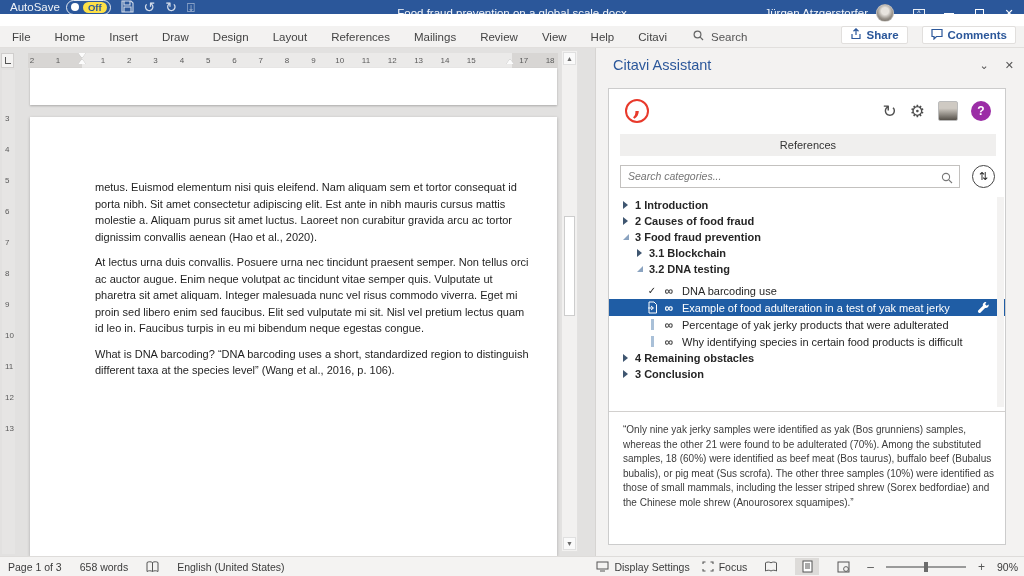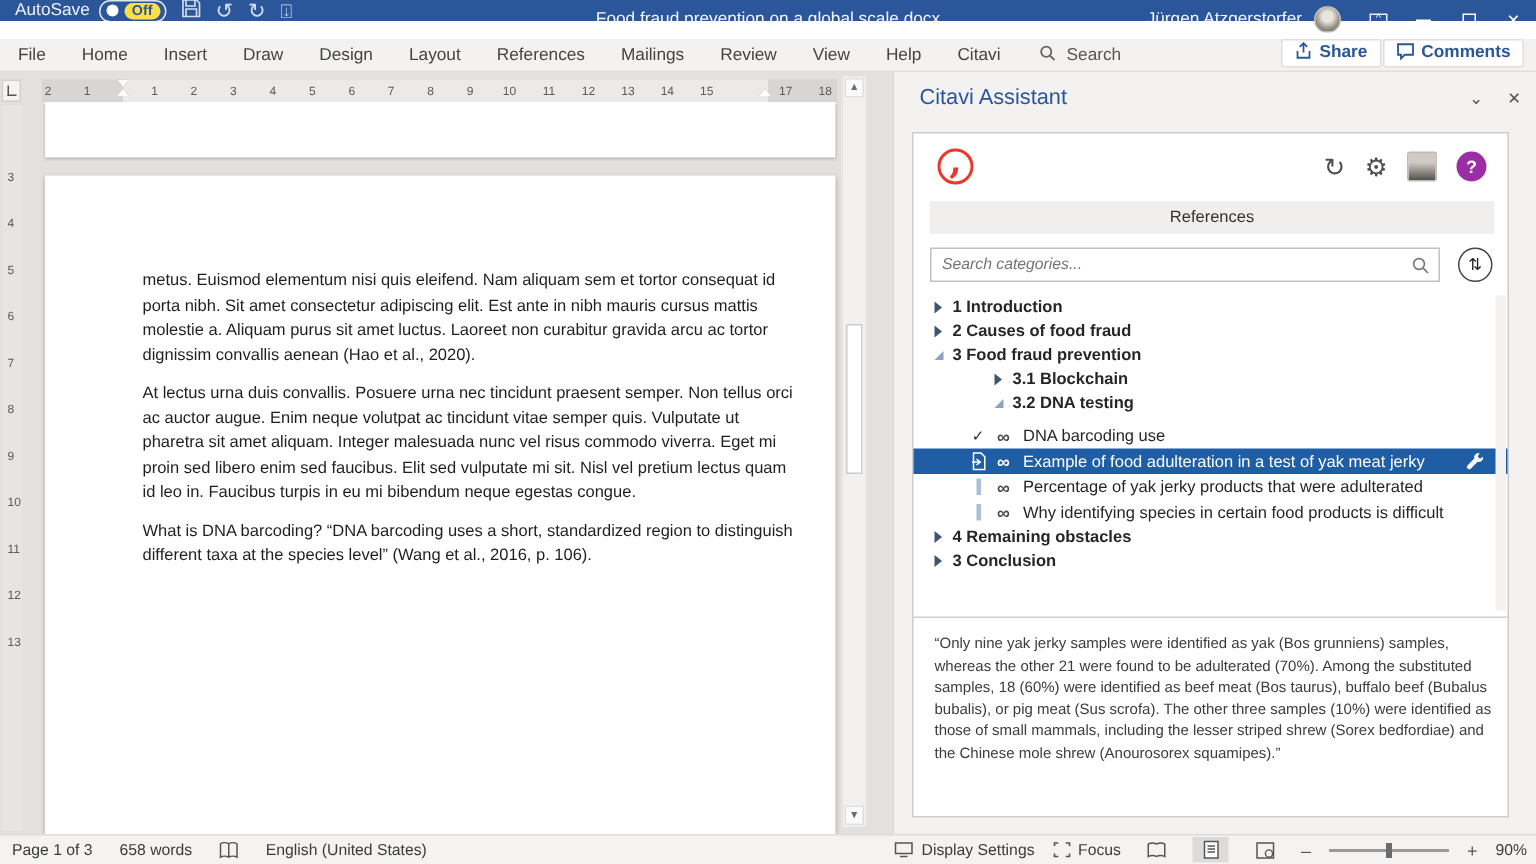--- a/index.html
+++ b/index.html
@@ -19,21 +19,21 @@
   .tb-avatar { width:18px; height:18px; border-radius:50%; background:radial-gradient(circle at 50% 38%, #e8e4de 0 28%, #9a948c 60%, #5d574f 100%); border:1px solid rgba(255,255,255,.4); }
   .win-btn { width:30px; height:26px; display:flex; align-items:center; justify-content:center; color:#fff; font-size:11px; }
   .win-min-bar { width:10px; height:1px; background:#fff; }
   .win-restore { width:9px; height:9px; border:1px solid #fff; }
   .ribbon-opts { width:12px; height:9px; border:1px solid rgba(255,255,255,.9); display:flex; align-items:flex-start; justify-content:center; font-size:7px; line-height:6px; color:#fff; }
 
   
   .tabrow { position:absolute; left:0; top:26px; width:1024px; height:22px; background:#f3f2f1; display:flex; align-items:center; font-size:11.5px; color:#444; border-bottom:1px solid #e1dfdd; }
   .tabrow .tab { padding:0 12px; height:22px; display:flex; align-items:center; white-space:nowrap; }
   .rib-search { display:flex; align-items:center; gap:7px; margin-left:14px; color:#555; }
-  .tab-actions { position:absolute; right:8px; top:0; height:18px; display:flex; align-items:center; gap:1px; color:#2b579a; font-weight:bold; font-size:11.5px; }
+  .tab-actions { position:absolute; right:8px; top:0; height:18px; display:flex; align-items:center; gap:14px; color:#2b579a; font-weight:bold; font-size:11.5px; }
   .tab-action { display:flex; align-items:center; gap:5px; background:#fff; border:1px solid #e1dfdd; padding:1px 8px; border-radius:2px; }
 
   
   .docarea { position:absolute; left:0; top:48px; width:595px; height:508px; background:#e2e1e0; }
   .tabselector { position:absolute; left:1px; top:5px; width:13px; height:15px; background:#f4f3f2; border:1px solid #d0cecd; }
   .tabselector::after { content:""; position:absolute; left:3px; top:3px; width:5px; height:6px; border-left:1.5px solid #555; border-bottom:1.5px solid #555; }
   .hruler { position:absolute; left:28px; top:5px; width:530px; height:15px; background:#d8d6d4; font-size:8px; color:#5a5a5a; }
   .hruler .activezone { position:absolute; left:54px; top:0; width:430px; height:15px; background:#ebeae9; }
   .rtick { position:absolute; top:3px; transform:translateX(-50%); }
   .indent-marker { position:absolute; left:54px; top:0; width:0; height:0; }
@@ -70,21 +70,21 @@
   .search-row { position:absolute; left:11px; top:75px; width:376px; height:24px; display:flex; align-items:center; }
   .search-box { position:relative; width:340px; height:23px; border:1px solid #c3c1bf; background:#fff; }
   .search-box input { position:absolute; left:7px; top:0; width:300px; height:21px; border:none; outline:none; font-style:italic; font-size:10.5px; color:#777; font-family:"Liberation Sans",sans-serif; background:transparent; }
   .search-glyph { position:absolute; right:6px; top:4px; }
   .sort-btn { margin-left:12px; width:23px; height:23px; border-radius:50%; border:1.4px solid #444; display:flex; align-items:center; justify-content:center; font-size:11px; color:#222; }
 
   .tree { position:absolute; left:0; top:108px; width:100%; font-size:11px; color:#262626; }
   .trow { height:16px; display:flex; align-items:center; white-space:nowrap; }
   .trow.cat { font-weight:bold; }
   .trow.l0 { padding-left:14px; }
-  .trow.l1 { padding-left:54px; }
+  .trow.l1 { padding-left:28px; }
   .trow.kn { height:17px; padding-left:36px; }
   .tri-c { width:0; height:0; border-top:4px solid transparent; border-bottom:4px solid transparent; border-left:5px solid #3f5670; margin-right:7px; }
   .tri-e { width:0; height:0; border-bottom:6px solid #8aa3c0; border-left:6px solid transparent; margin-right:6px; }
   .k-ic1 { width:14px; display:flex; justify-content:center; margin-right:2px; font-size:10px; }
   .linkglyph { font-size:12px; font-weight:bold; color:#4a4a4a; width:16px; text-align:center; margin-right:5px; line-height:10px; }
   .qbar { width:3px; height:11px; background:#a9c0d8; }
   .trow.selected { background:#1f5da5; color:#fff; position:relative; }
   .trow.selected .linkglyph { color:#fff; }
   .wrench { position:absolute; right:16px; top:2px; }
   .gap-top { margin-top:5px; }

